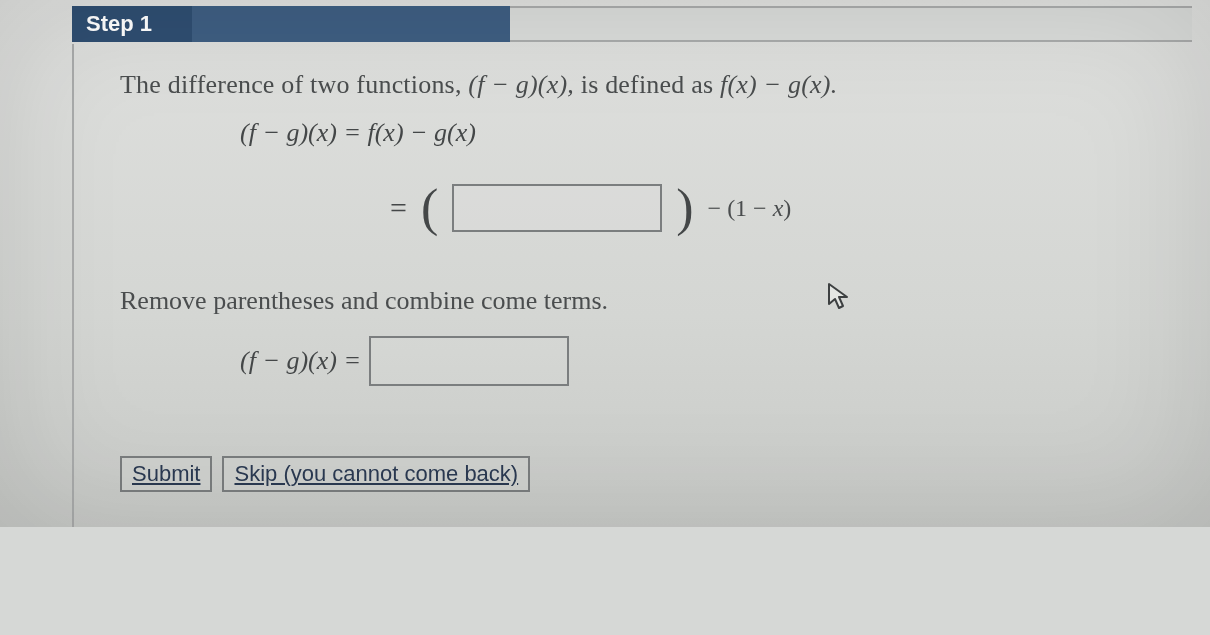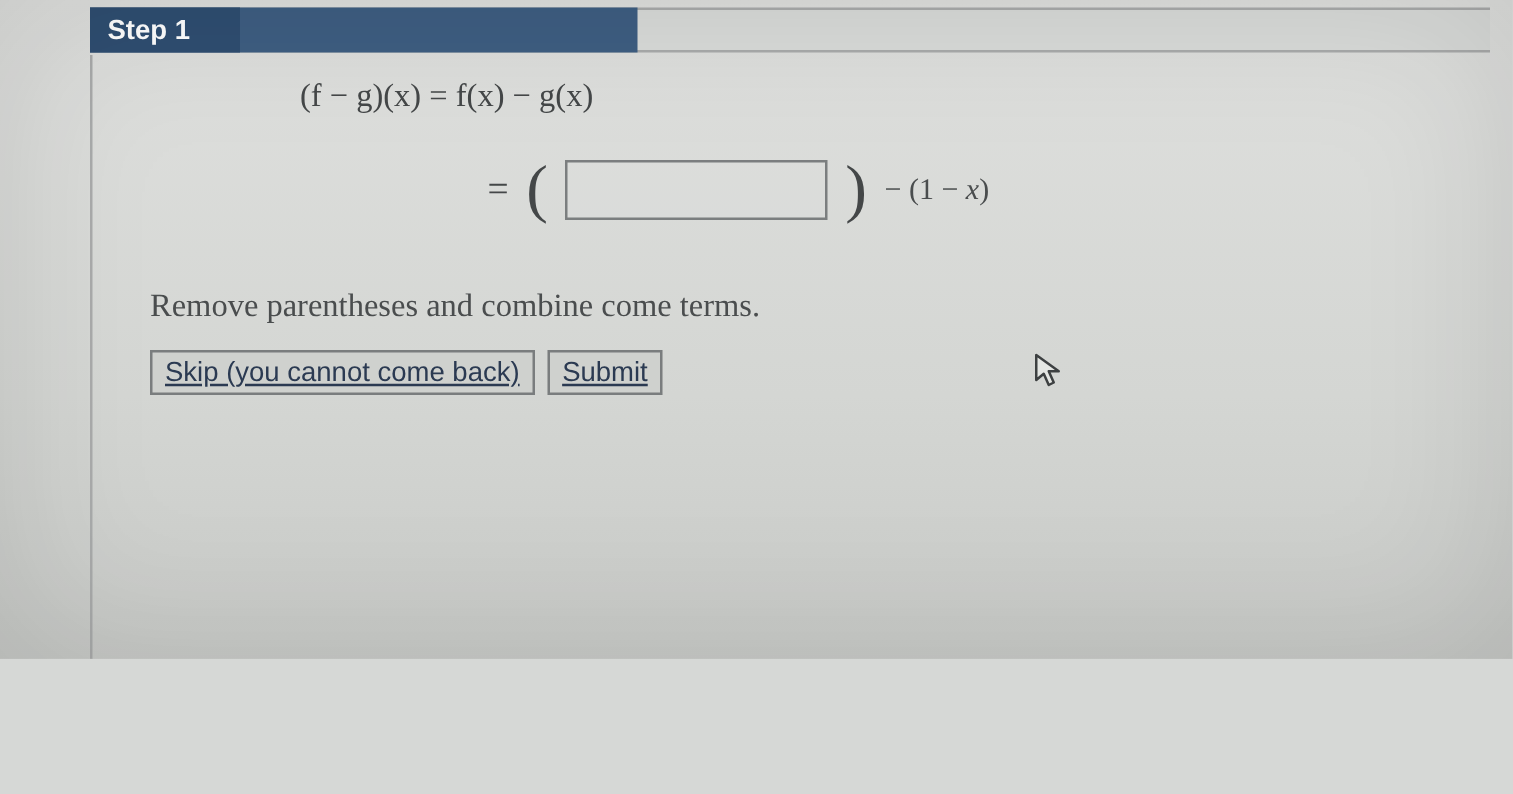--- a/index.html
+++ b/index.html
@@ -50,20 +50,21 @@
   }
   .intro {
     font-size: 26px;
     color: #4a4d4e;
     margin: 8px 0 18px 0;
     letter-spacing: .2px;
   }
   .math-i { font-style: italic; }
   .line1 {
     font-size: 26px;
+    font-style: italic;
     color: #444748;
     margin-left: 120px;
     margin-bottom: 34px;
   }
   .eqline {
     display: flex;
     align-items: center;
     gap: 14px;
     margin-left: 270px;
     margin-bottom: 18px;
@@ -136,39 +137,49 @@
 </head>
 <body>
 <div class="page">
 
   <div class="step-bar"></div>
   <div class="step-blue"></div>
   <div class="step-tab">Step 1</div>
 
   <div class="content">
 
+    <div class="intro">
+      <span>The difference of two functions,  </span>
+      <span class="math-i">(f − g)(x),</span>
+      <span>  is defined as  </span>
+      <span class="math-i">f(x) − g(x).</span>
+    </div>
 
     <div class="line1">(f − g)(x)  =  f(x) − g(x)</div>
 
     <div class="eqline">
       <span class="eq-sign">=</span>
       <span class="bigparen">(</span>
       <input class="ans-box" type="text" value="" style="">
       <span class="bigparen">)</span>
       <span class="tail">
         <span> − </span><span>(1 − </span><span class="xi">x</span><span>)</span>
       </span>
     </div>
 
     <div class="instr">Remove parentheses and combine come terms.</div>
 
+    <div class="line3">
+      <span>(f − g)(x) =</span>
+      <input class="ans-box2" type="text" value="" style="">
+    </div>
 
     <div class="btnrow">
+      <button class="btn">Submit</button>
       <button class="btn">Skip (you cannot come back)</button>
-      <button class="btn">Submit</button>
     </div>
   </div>
 
   <svg class="cursor-icon" width="28" height="30" viewBox="0 0 28 30">
     <path d="M3 2 L3 22 L9 17 L13 26 L17 24 L13 15 L21 15 Z" fill="#e4e6e3" stroke="#3d4041" stroke-width="2" stroke-linejoin="round"></path>
   </svg>
 
   <div class="vignette"></div>
 </div>
 

